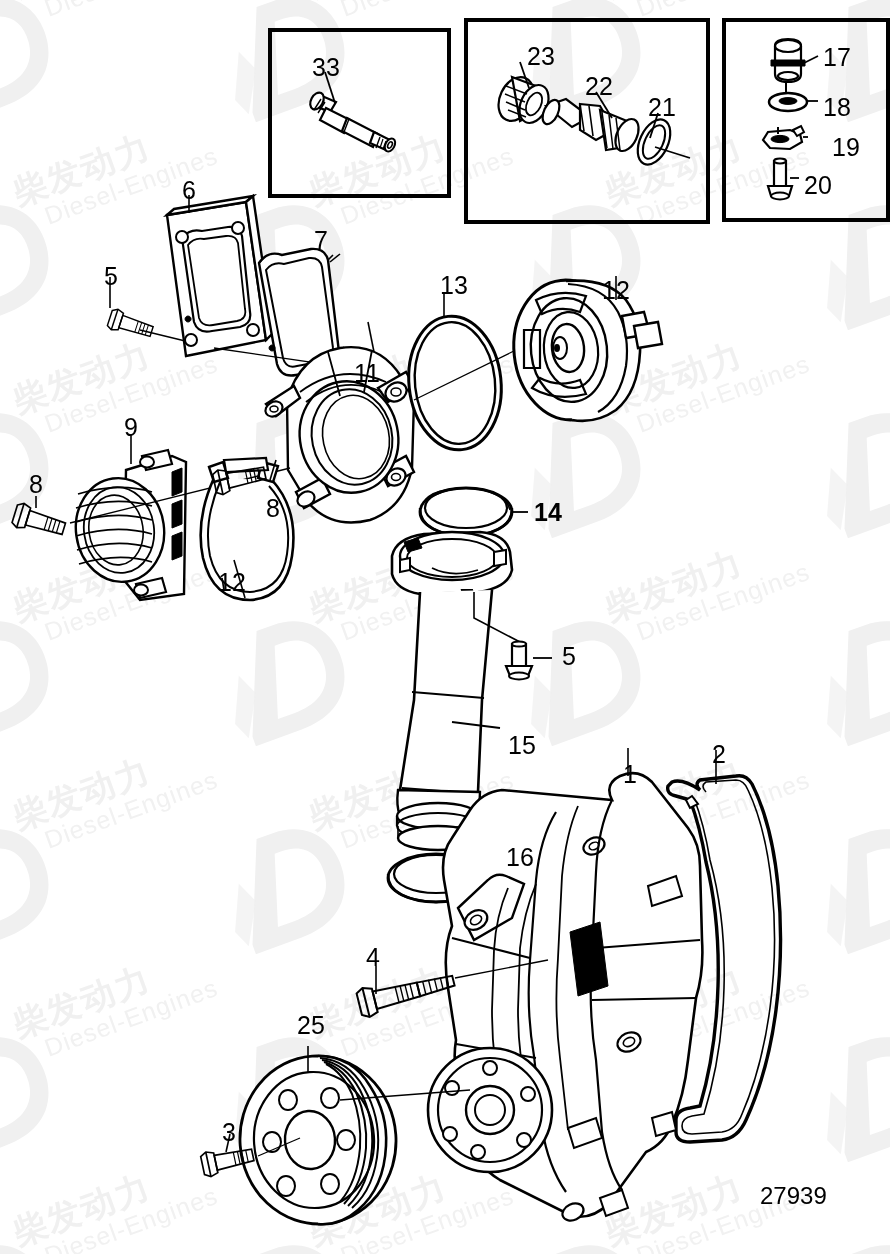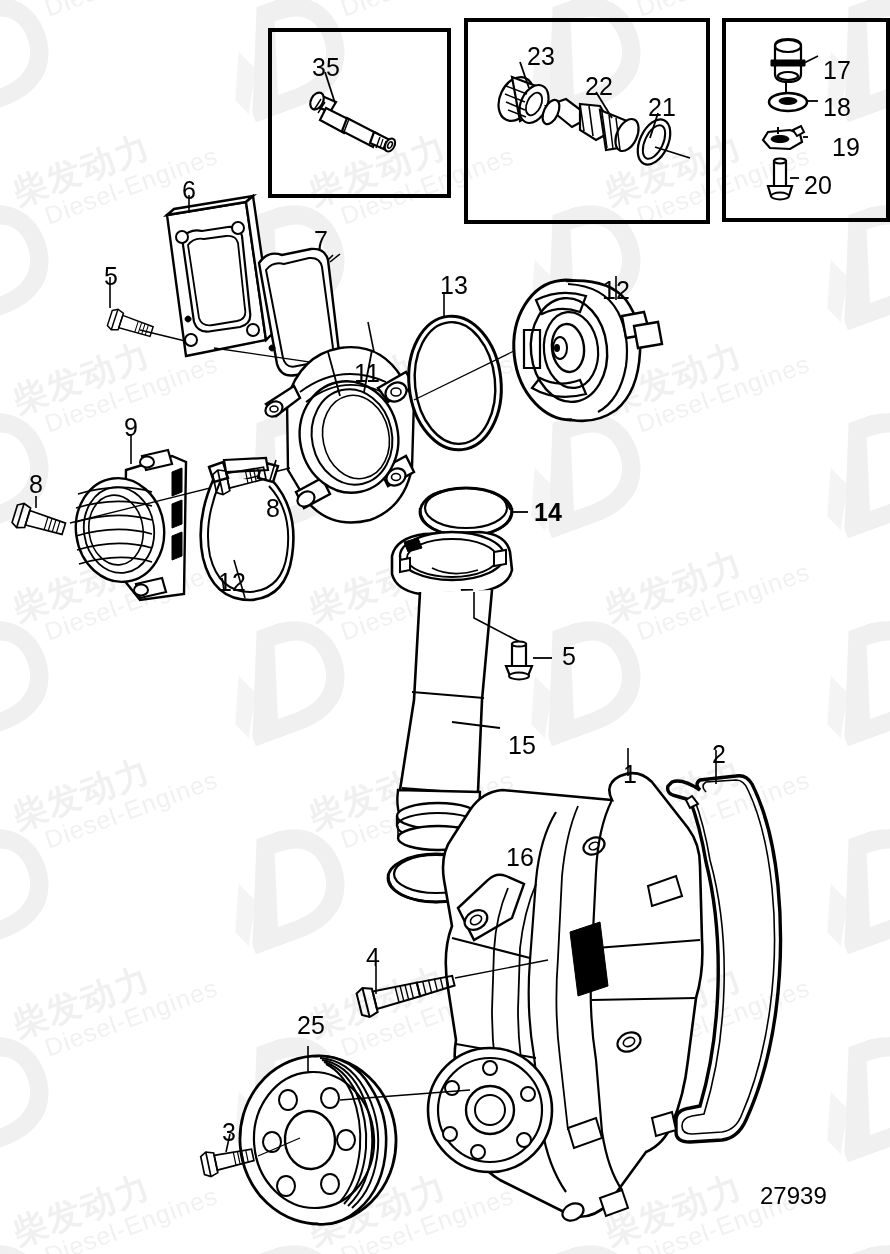--- a/index.html
+++ b/index.html
@@ -664,25 +664,25 @@
       <div class="lbl" style="left: 218px; top: 570px;">12</div>
       <div class="lbl" style="left: 534px; top: 500px; font-weight: bold;">14</div>
       <div class="lbl" style="left: 562px; top: 644px;">5</div>
       <div class="lbl" style="left: 508px; top: 733px;">15</div>
       <div class="lbl" style="left: 506px; top: 845px; text-align: right;">16</div>
       <div class="lbl" style="left: 623px; top: 762px;">1</div>
       <div class="lbl" style="left: 712px; top: 742px;">2</div>
       <div class="lbl" style="left: 366px; top: 945px;">4</div>
       <div class="lbl" style="left: 297px; top: 1013px;">25</div>
       <div class="lbl" style="left: 222px; top: 1120px;">3</div>
-      <div class="lbl" style="left: 312px; top: 55px;">35</div>
+      <div class="lbl" style="left: 312px; top: 55px;">33</div>
       <div class="lbl" style="left: 527px; top: 44px;">23</div>
       <div class="lbl" style="left: 585px; top: 74px;">22</div>
       <div class="lbl" style="left: 648px; top: 95px;">21</div>
-      <div class="lbl" style="left: 823px; top: 58px;">17</div>
+      <div class="lbl" style="left: 823px; top: 45px;">17</div>
       <div class="lbl" style="left: 823px; top: 95px;">18</div>
       <div class="lbl" style="left: 832px; top: 135px;">19</div>
       <div class="lbl" style="left: 804px; top: 173px;">20</div>
     </div>
 
   <div class="refno" style="left:760px;top:1182px;">27939</div>
 
 </div>
 
 </body></html>

